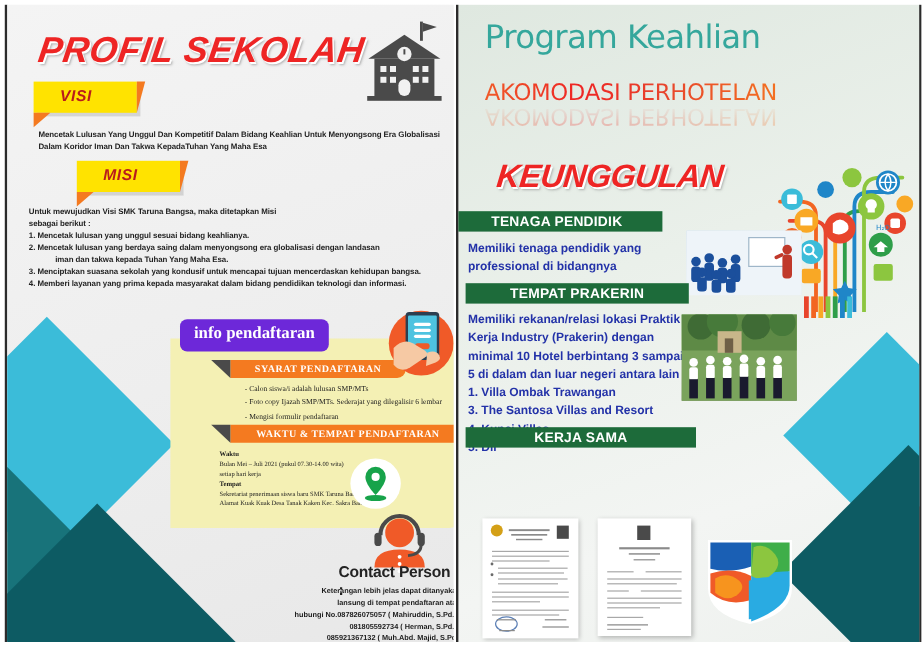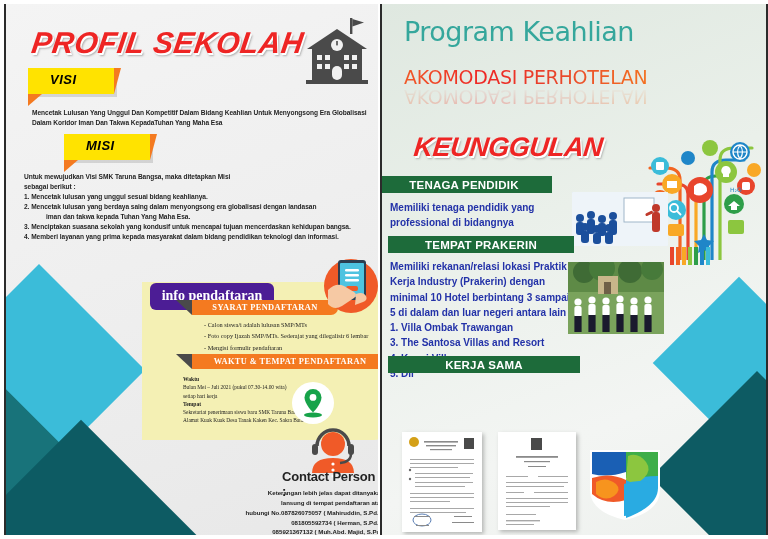--- a/index.html
+++ b/index.html
@@ -25,39 +25,39 @@
     font-family:"Liberation Sans",sans-serif;
     text-shadow:1.5px 1.5px 0 #ffffff, 2.5px 2.5px 2px rgba(120,120,120,.55);
     transform:skewX(-8deg);}
 
   .school-icon{position:absolute;left:292px;top:12px;width:78px;height:72px;}
 
   
   .tag-yellow{position:absolute;background:#ffe300;height:26px;width:86px;
     box-shadow:3px 3px 0 rgba(0,0,0,.12);}
   .tag-yellow .tag-text{position:absolute;left:22px;top:4px;font-size:13px;font-weight:bold;
-    font-style:italic;color:#000000;letter-spacing:.5px;}
+    font-style:italic;color:#b91c1c;letter-spacing:.5px;}
   .tag-yellow::after{content:"";position:absolute;left:0;top:26px;width:0;height:0;
     border-left:14px solid #f47a20;border-bottom:12px solid transparent;}
   .tag-yellow .nub{position:absolute;left:86px;top:0;width:0;height:0;
     border-top:26px solid #f47a20;border-right:7px solid transparent;}
 
   .tag-visi{left:22px;top:64px;}
   .tag-misi{left:22px;top:130px;margin-left:36px;}
 
   .body-txt{position:absolute;font-size:6.6px;font-weight:bold;color:#1f1f1f;line-height:1.52;
     letter-spacing:-0.05px;}
   .visi-body{left:26px;top:104px;width:340px;}
   .misi-body{left:18px;top:168px;width:352px;}
   .misi-body .ind{display:block;padding-left:11px;text-indent:-11px;}
   .misi-body .ind2{display:block;padding-left:22px;}
 
   
   .info-badge{position:absolute;left:144px;top:262px;width:124px;height:27px;
-    background:#4c1d95;border-radius:6px;margin-top:17px;}
+    background:#6d28d9;border-radius:6px;}
   .info-badge span{position:absolute;left:0;top:5px;width:124px;text-align:center;
     font-family:"Liberation Serif",serif;font-size:14px;font-weight:bold;color:#ffffff;}
 
   .yellow-card{position:absolute;left:136px;top:278px;width:248px;height:158px;
     background:#f4f0b4;border-radius:0 0 16px 0;}
 
   .orange-head{position:absolute;background:#f47a20;height:15px;border-radius:0 7px 7px 0;}
   .orange-head span{position:absolute;left:0;top:3px;width:100%;text-align:center;
     font-family:"Liberation Serif",serif;font-size:8.4px;font-weight:bold;color:#ffffff;
     letter-spacing:.4px;}

